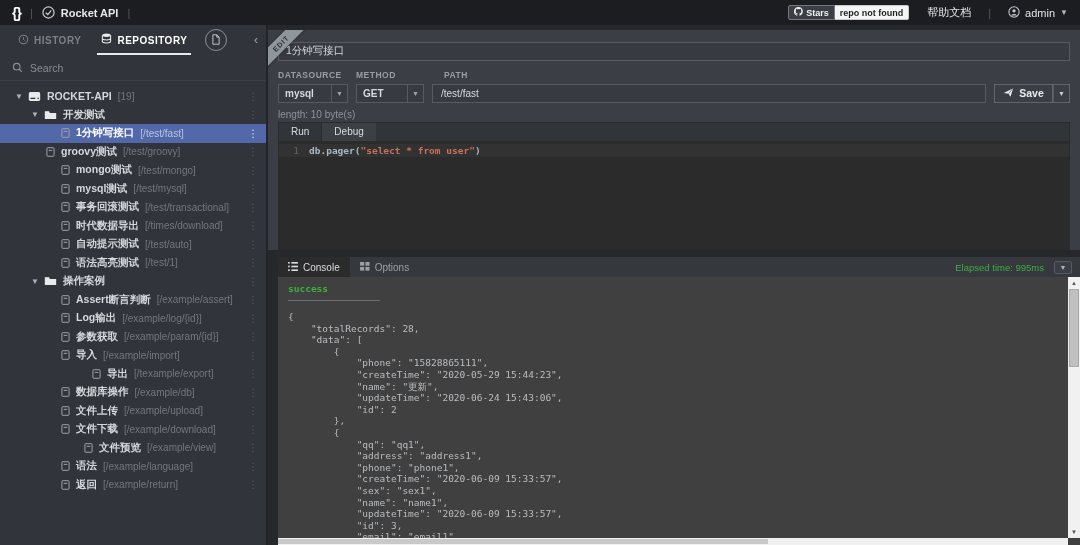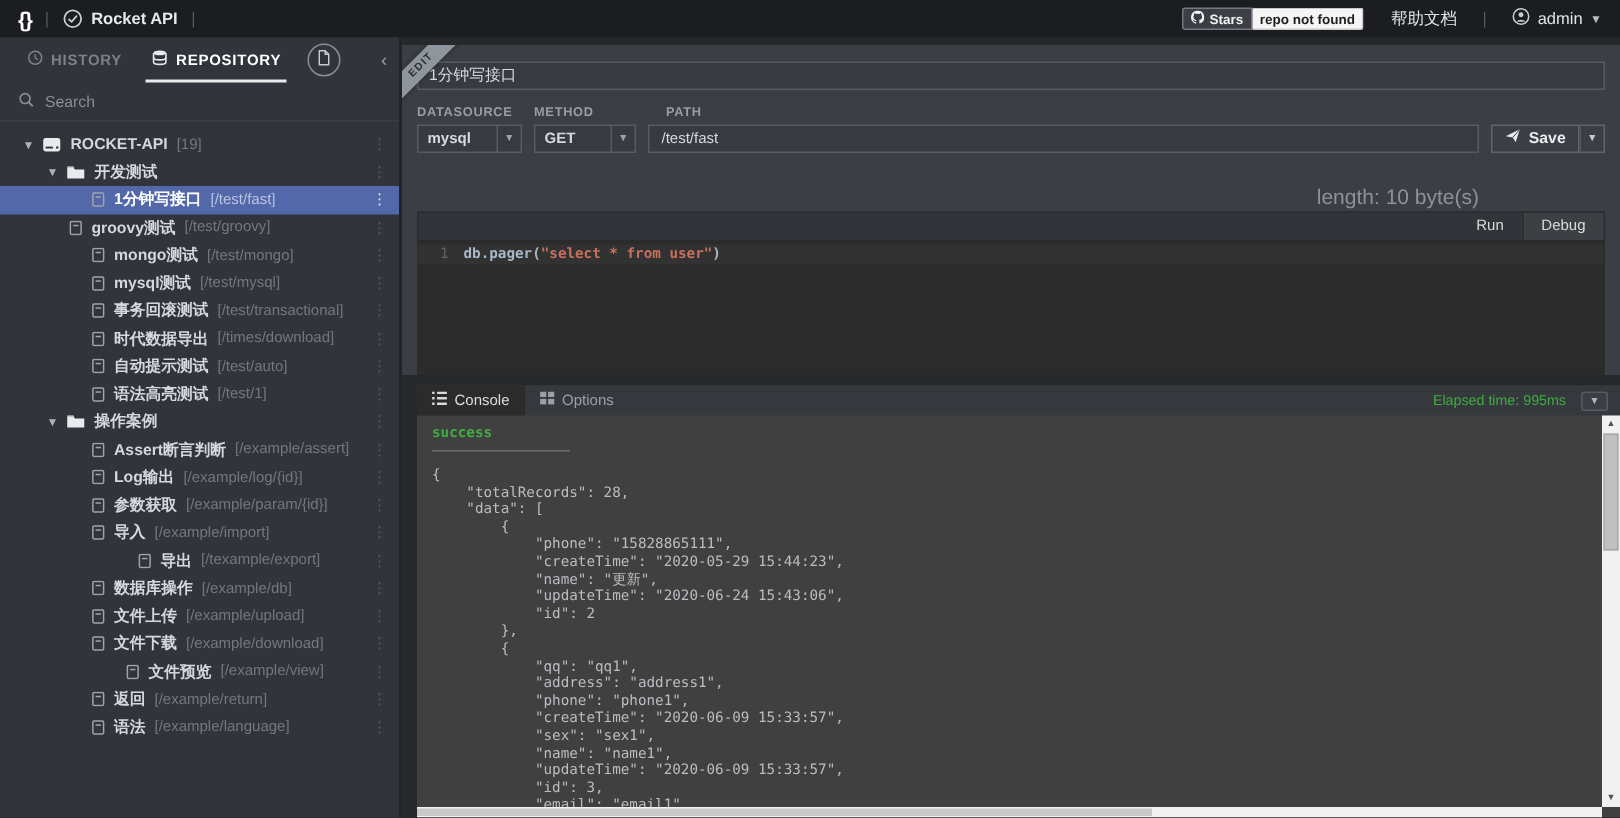--- a/index.html
+++ b/index.html
@@ -80,24 +80,24 @@
              font-size:10px; font-weight:bold; display:flex; align-items:center; padding:0 6px; }
   .sel-arrow { width:16px; flex:0 0 16px; background:#373b41; border:1px solid #565b63; border-left:none;
                display:flex; align-items:center; justify-content:center; color:#9da1a8; font-size:7px; }
   .path-input { flex:1; background:#373b41; border:1px solid #565b63; color:#d6d9dd;
                 font-size:10px; padding:3px 8px; outline:none; font-family:"Liberation Sans", sans-serif; }
   .save-btn { display:flex; flex:0 0 76px; width:76px; }
   .save-main { flex:1; background:#3b3f45; border:1px solid #60656d; color:#e8eaed; font-size:10.5px;
                display:flex; align-items:center; justify-content:center; gap:5px; font-weight:bold; }
   .save-drop { width:17px; flex:0 0 17px; background:#3b3f45; border:1px solid #60656d; border-left:1px solid #565b63;
                display:flex; align-items:center; justify-content:center; color:#c6c9ce; font-size:7px; }
-  .len-hint { text-align:right; font-size:14px; color:#8d929a; margin-top:21px; padding-right:84px; }
+  .len-hint { font-size:10px; color:#8d929a; margin-top:6px; padding-right:84px; }
   .editor { margin-top:2px; background:#2b2b2b; border:1px solid #2a2c2f; height:138px;
             display:flex; flex-direction:column; }
-  .runbar { height:18px; background:#313438; display:flex; justify-content:flex-end; align-items:center; }
+  .runbar { height:18px; background:#313438; display:flex; justify-content:flex-start; align-items:center; }
   .runbtn { font-size:10px; color:#d8dadd; padding:0 12px; height:100%; display:flex; align-items:center; }
   .runbtn.debug { background:#3c4045; border-left:1px solid #2a2c2f; }
   .code-area { flex:1; font-family:"DejaVu Sans Mono", monospace; font-size:9.5px; padding-top:3px; }
   .code-line { display:flex; height:13px; align-items:center; background:#323232; }
   .gutter { width:30px; flex:0 0 30px; text-align:right; color:#606366; padding-right:10px; }
   .tok-plain { color:#a9b7c6; font-weight:bold; }
   .tok-str { color:#c8705b; font-weight:bold; }
 
   
   .console-panel { margin:7px 0 0 10px; flex:1; background:#404040; display:flex; flex-direction:column;
@@ -433,33 +433,33 @@
             <span class="tpath">[/example/view]</span>
             <span class="dots">⋮</span>
           </div>
           <div class="tree-row" style="padding-left: 57px;">
             <span class="ticon">
               <svg width="9" height="10" viewBox="0 0 12 14">
                 <rect x="1" y="1" width="10" height="12" rx="1" fill="none" stroke="#9fa3aa" stroke-width="1.4"></rect>
                 <rect x="3.5" y="4" width="5" height="1.4" fill="#9fa3aa"></rect>
               </svg>
             </span>
+            <span class="tlabel">语法</span>
+            <span class="tpath">[/example/language]</span>
+            <span class="dots">⋮</span>
+          </div>
+          <div class="tree-row" style="padding-left: 57px;">
+            <span class="ticon">
+              <svg width="9" height="10" viewBox="0 0 12 14">
+                <rect x="1" y="1" width="10" height="12" rx="1" fill="none" stroke="#9fa3aa" stroke-width="1.4"></rect>
+                <rect x="3.5" y="4" width="5" height="1.4" fill="#9fa3aa"></rect>
+              </svg>
+            </span>
             <span class="tlabel">返回</span>
             <span class="tpath">[/example/return]</span>
-            <span class="dots">⋮</span>
-          </div>
-          <div class="tree-row" style="padding-left: 57px;">
-            <span class="ticon">
-              <svg width="9" height="10" viewBox="0 0 12 14">
-                <rect x="1" y="1" width="10" height="12" rx="1" fill="none" stroke="#9fa3aa" stroke-width="1.4"></rect>
-                <rect x="3.5" y="4" width="5" height="1.4" fill="#9fa3aa"></rect>
-              </svg>
-            </span>
-            <span class="tlabel">语法</span>
-            <span class="tpath">[/example/language]</span>
             <span class="dots">⋮</span>
           </div>
         </div>
     </aside>
 
     <main class="main">
       <section class="edit-panel">
         <div class="ribbon">EDIT</div>
         <input class="name-input" value="1分钟写接口" style="">
         <div class="labels-row">

